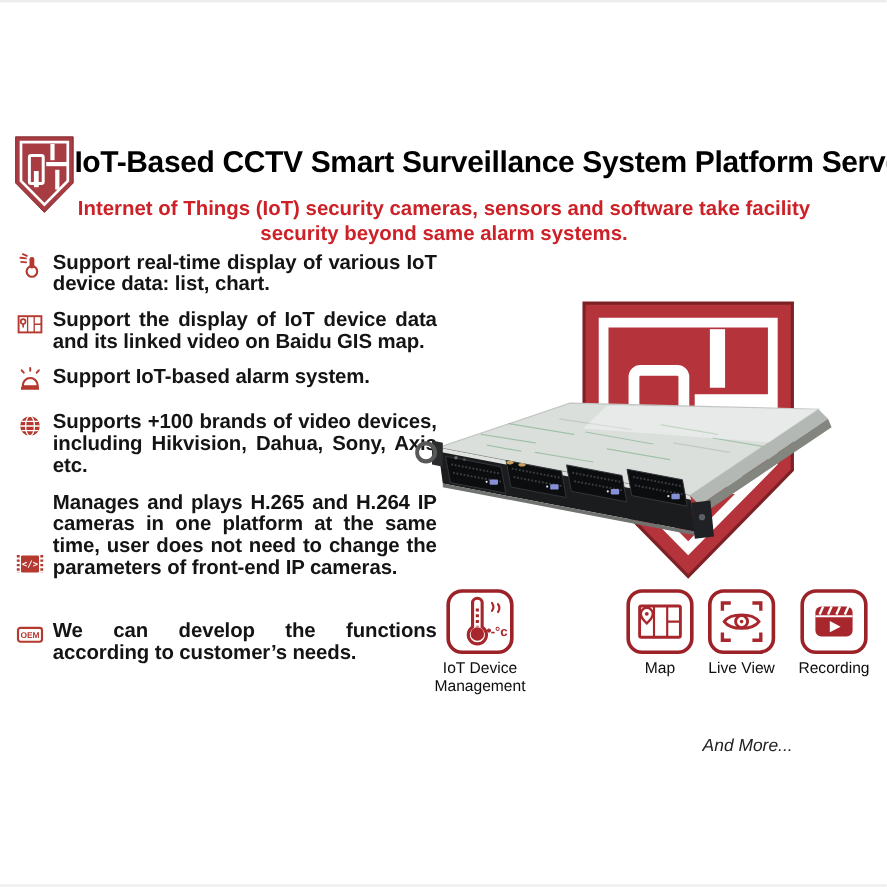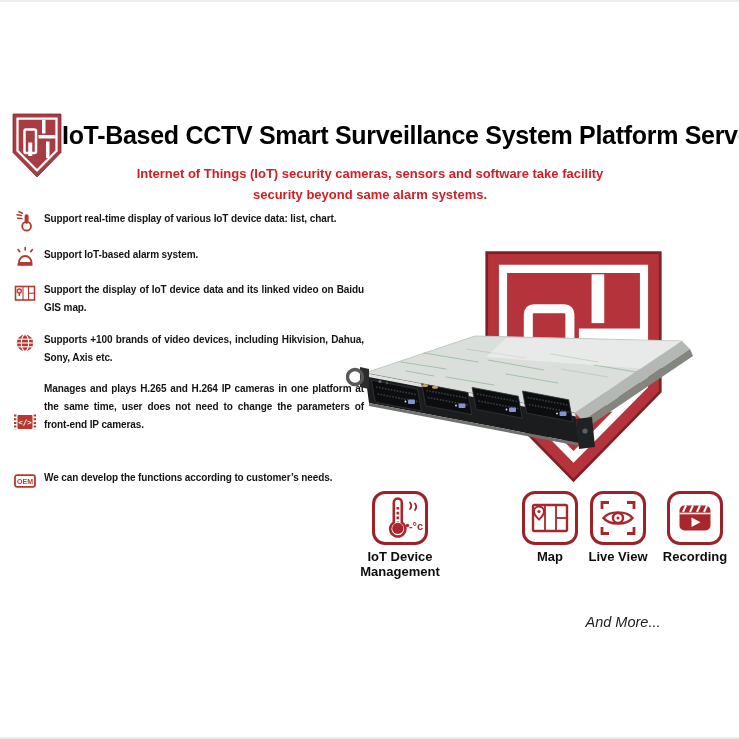--- a/index.html
+++ b/index.html
@@ -7,43 +7,43 @@
     position:relative;width:739px;height:739px;background:#ffffff;
     font-family:"Liberation Sans",sans-serif;overflow:hidden;box-sizing:border-box;
     border-top:2px solid #ededed;border-bottom:2px solid #ededed;
   }
   .abs{position:absolute;}
   
   .logo{left:12px;top:111px;width:50px;height:65px;color:var(--logo-red,#a73c43);}
   .title{left:62px;top:119px;width:674px;text-align:center;font-size:25px;font-weight:bold;
          color:#000;letter-spacing:-0.3px;white-space:nowrap;}
   .subtitle{left:29px;top:162px;width:682px;text-align:center;font-weight:bold;
-            font-size:13px;line-height:20.5px;color:var(--subtitle-red,#cd2127);}
+            font-size:17px;line-height:20.5px;color:var(--subtitle-red,#cd2127);}
   
   .features{left:13px;top:208px;width:352px;}
   .feat{display:flex;align-items:flex-start;}
   .feat:nth-child(1){margin-bottom:12px;}
   .feat:nth-child(2){margin-bottom:11px;}
   .feat:nth-child(3){margin-bottom:14px;}
   .feat:nth-child(4){margin-bottom:13px;}
   .feat:nth-child(5){margin-bottom:10px;align-items:flex-end;}
   .feat:nth-child(6){margin-bottom:7px;margin-top:35px;}
   .feat .ic{flex:none;width:26px;height:24px;margin-right:5px;padding-top:0;
             color:var(--feature-icon-red,#b5392f);}
-  .feat .tx{width:320px;font-size:10px;font-weight:bold;line-height:18px;
+  .feat .tx{width:320px;font-size:17px;font-weight:bold;line-height:18px;
             text-align:justify;color:#141414;letter-spacing:-0.1px;}
   
   .emblem-large{left:483px;top:247px;width:181px;height:235px;color:var(--emblem-red,#b5343c);}
   .server{left:346px;top:327px;width:356px;height:136px;}
   
   .module{top:489px;width:100px;text-align:center;}
   .mod-box{width:56px;height:54px;margin:0 auto;border:3.5px solid var(--module-border-red,#9c2227);
            border-radius:13px;display:flex;align-items:center;justify-content:center;
            color:var(--module-red,#a8272c);background:#fff;box-sizing:border-box;}
-  .mod-label{margin-top:5px;font-size:13px;font-weight:bold;line-height:1.13;color:#0d0d0d;}
+  .mod-label{margin-top:5px;font-size:13px;font-weight:normal;line-height:1.13;color:#0d0d0d;}
   .m1{left:350px;} .m2{left:426px;} .m3{left:500px;} .m4{left:568px;} .m5{left:645px;}
   .and-more{left:568px;top:612px;width:110px;text-align:center;font-style:italic;
             font-size:14.5px;color:#222;}
   svg{display:block;}
 </style>
 </head>
 <body>
 
 <svg width="0" height="0" style="position:absolute">
   <defs>
@@ -184,32 +184,32 @@
       <span class="ic">
         <svg width="24" height="24" viewBox="0 0 24 24">
             <use href="#sym-temp-sensor"></use>
           </svg>
         </span>
       <span class="tx">Support real-time display of various IoT device data: list, chart.</span>
     </div>
     <div class="feat">
       <span class="ic">
         <svg width="24" height="24" viewBox="0 0 24 24">
+            <use href="#sym-gis-map"></use>
+          </svg>
+        </span>
+      <span class="tx">Support the display of IoT device data and its linked video on Baidu GIS map.</span>
+    </div>
+    <div class="feat">
+      <span class="ic">
+        <svg width="24" height="24" viewBox="0 0 24 24">
             <use href="#sym-alarm-s"></use>
           </svg>
         </span>
       <span class="tx">Support IoT-based alarm system.</span>
-    </div>
-    <div class="feat">
-      <span class="ic">
-        <svg width="24" height="24" viewBox="0 0 24 24">
-            <use href="#sym-gis-map"></use>
-          </svg>
-        </span>
-      <span class="tx">Support the display of IoT device data and its linked video on Baidu GIS map.</span>
     </div>
     <div class="feat">
       <span class="ic">
         <svg width="24" height="24" viewBox="0 0 24 24">
             <use href="#sym-globe"></use>
           </svg>
         </span>
       <span class="tx">Supports +100 brands of video devices, including Hikvision, Dahua, Sony, Axis etc.</span>
     </div>
     <div class="feat">

